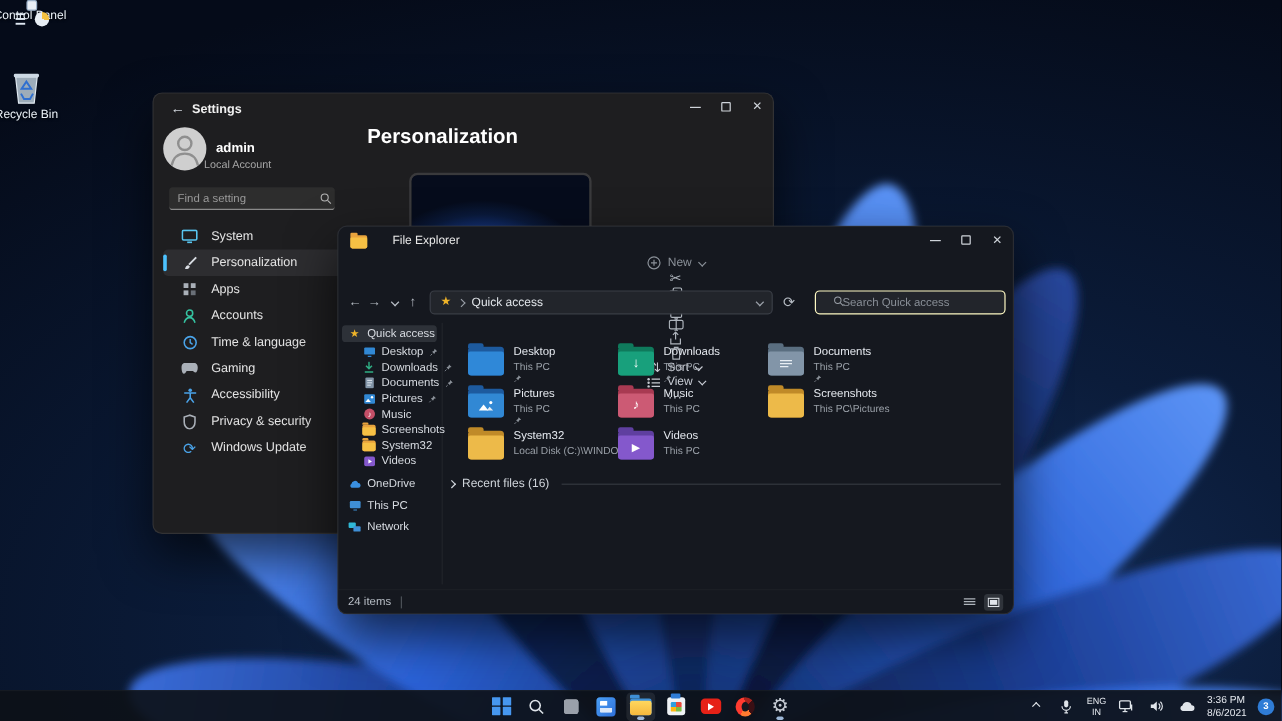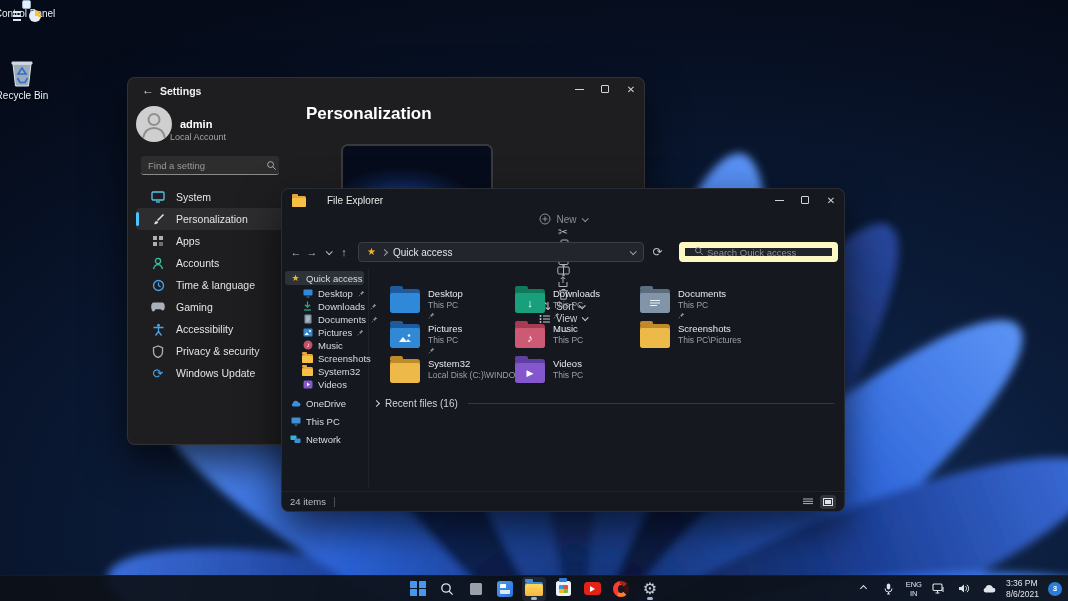--- a/index.html
+++ b/index.html
@@ -78,21 +78,21 @@
   .vdiv{width:1px;height:15px;background:#3a3e46;margin:0 5px;}
 
   .addrbar{position:absolute;left:0;top:50px;right:0;height:26px;display:flex;align-items:center;padding:0 6px;color:#c2c8d0;}
   .navbtn{width:17px;height:18px;display:flex;align-items:center;justify-content:center;font-size:11px;color:#b6bcc4;}
   .addr{position:relative;margin-left:6px;width:303px;height:20px;background:#22252b;border:1px solid #3a3e46;border-radius:4px;
     display:flex;align-items:center;padding:0 8px;gap:6px;}
   .addr .star{color:#f0b429;font-size:10px;line-height:1;}
   .addr .loc{font-size:10px;color:#e2e6ea;}
   .addr .endchev{margin-left:auto;color:#9aa0a8;}
   .refresh{width:20px;height:20px;display:flex;align-items:center;justify-content:center;font-size:12px;color:#b6bcc4;margin-left:4px;}
-  .esearch{margin-left:12px;width:159px;height:20px;background:#22252b;border:6px solid #fef9c3;border-radius:4px;
+  .esearch{margin-left:12px;width:159px;height:20px;background:#22252b;border:1px solid #fef9c3;border-radius:4px;
     color:#c8ccd4;font-size:9.5px;padding:0 6px 0 22px;font-family:"Liberation Sans",sans-serif;}
   .esearch::placeholder{color:#8a9098;}
   .esearch-mag{position:absolute;left:692px;top:244px;color:#9aa0a8;z-index:4;}
 
   .epane{position:absolute;left:0;top:76px;width:87px;bottom:20px;}
   .epane::after{content:"";position:absolute;right:0;top:4px;bottom:4px;width:1px;background:rgba(255,255,255,.05);}
   .eitem{position:absolute;left:3px;right:5px;height:14px;display:flex;align-items:center;gap:5px;border-radius:3px;
     color:#d8dce2;font-size:9.5px;padding-left:5px;white-space:nowrap;}
   .eitem.sel{background:#2d3138;}
   .eitem.child{padding-left:17px;}

